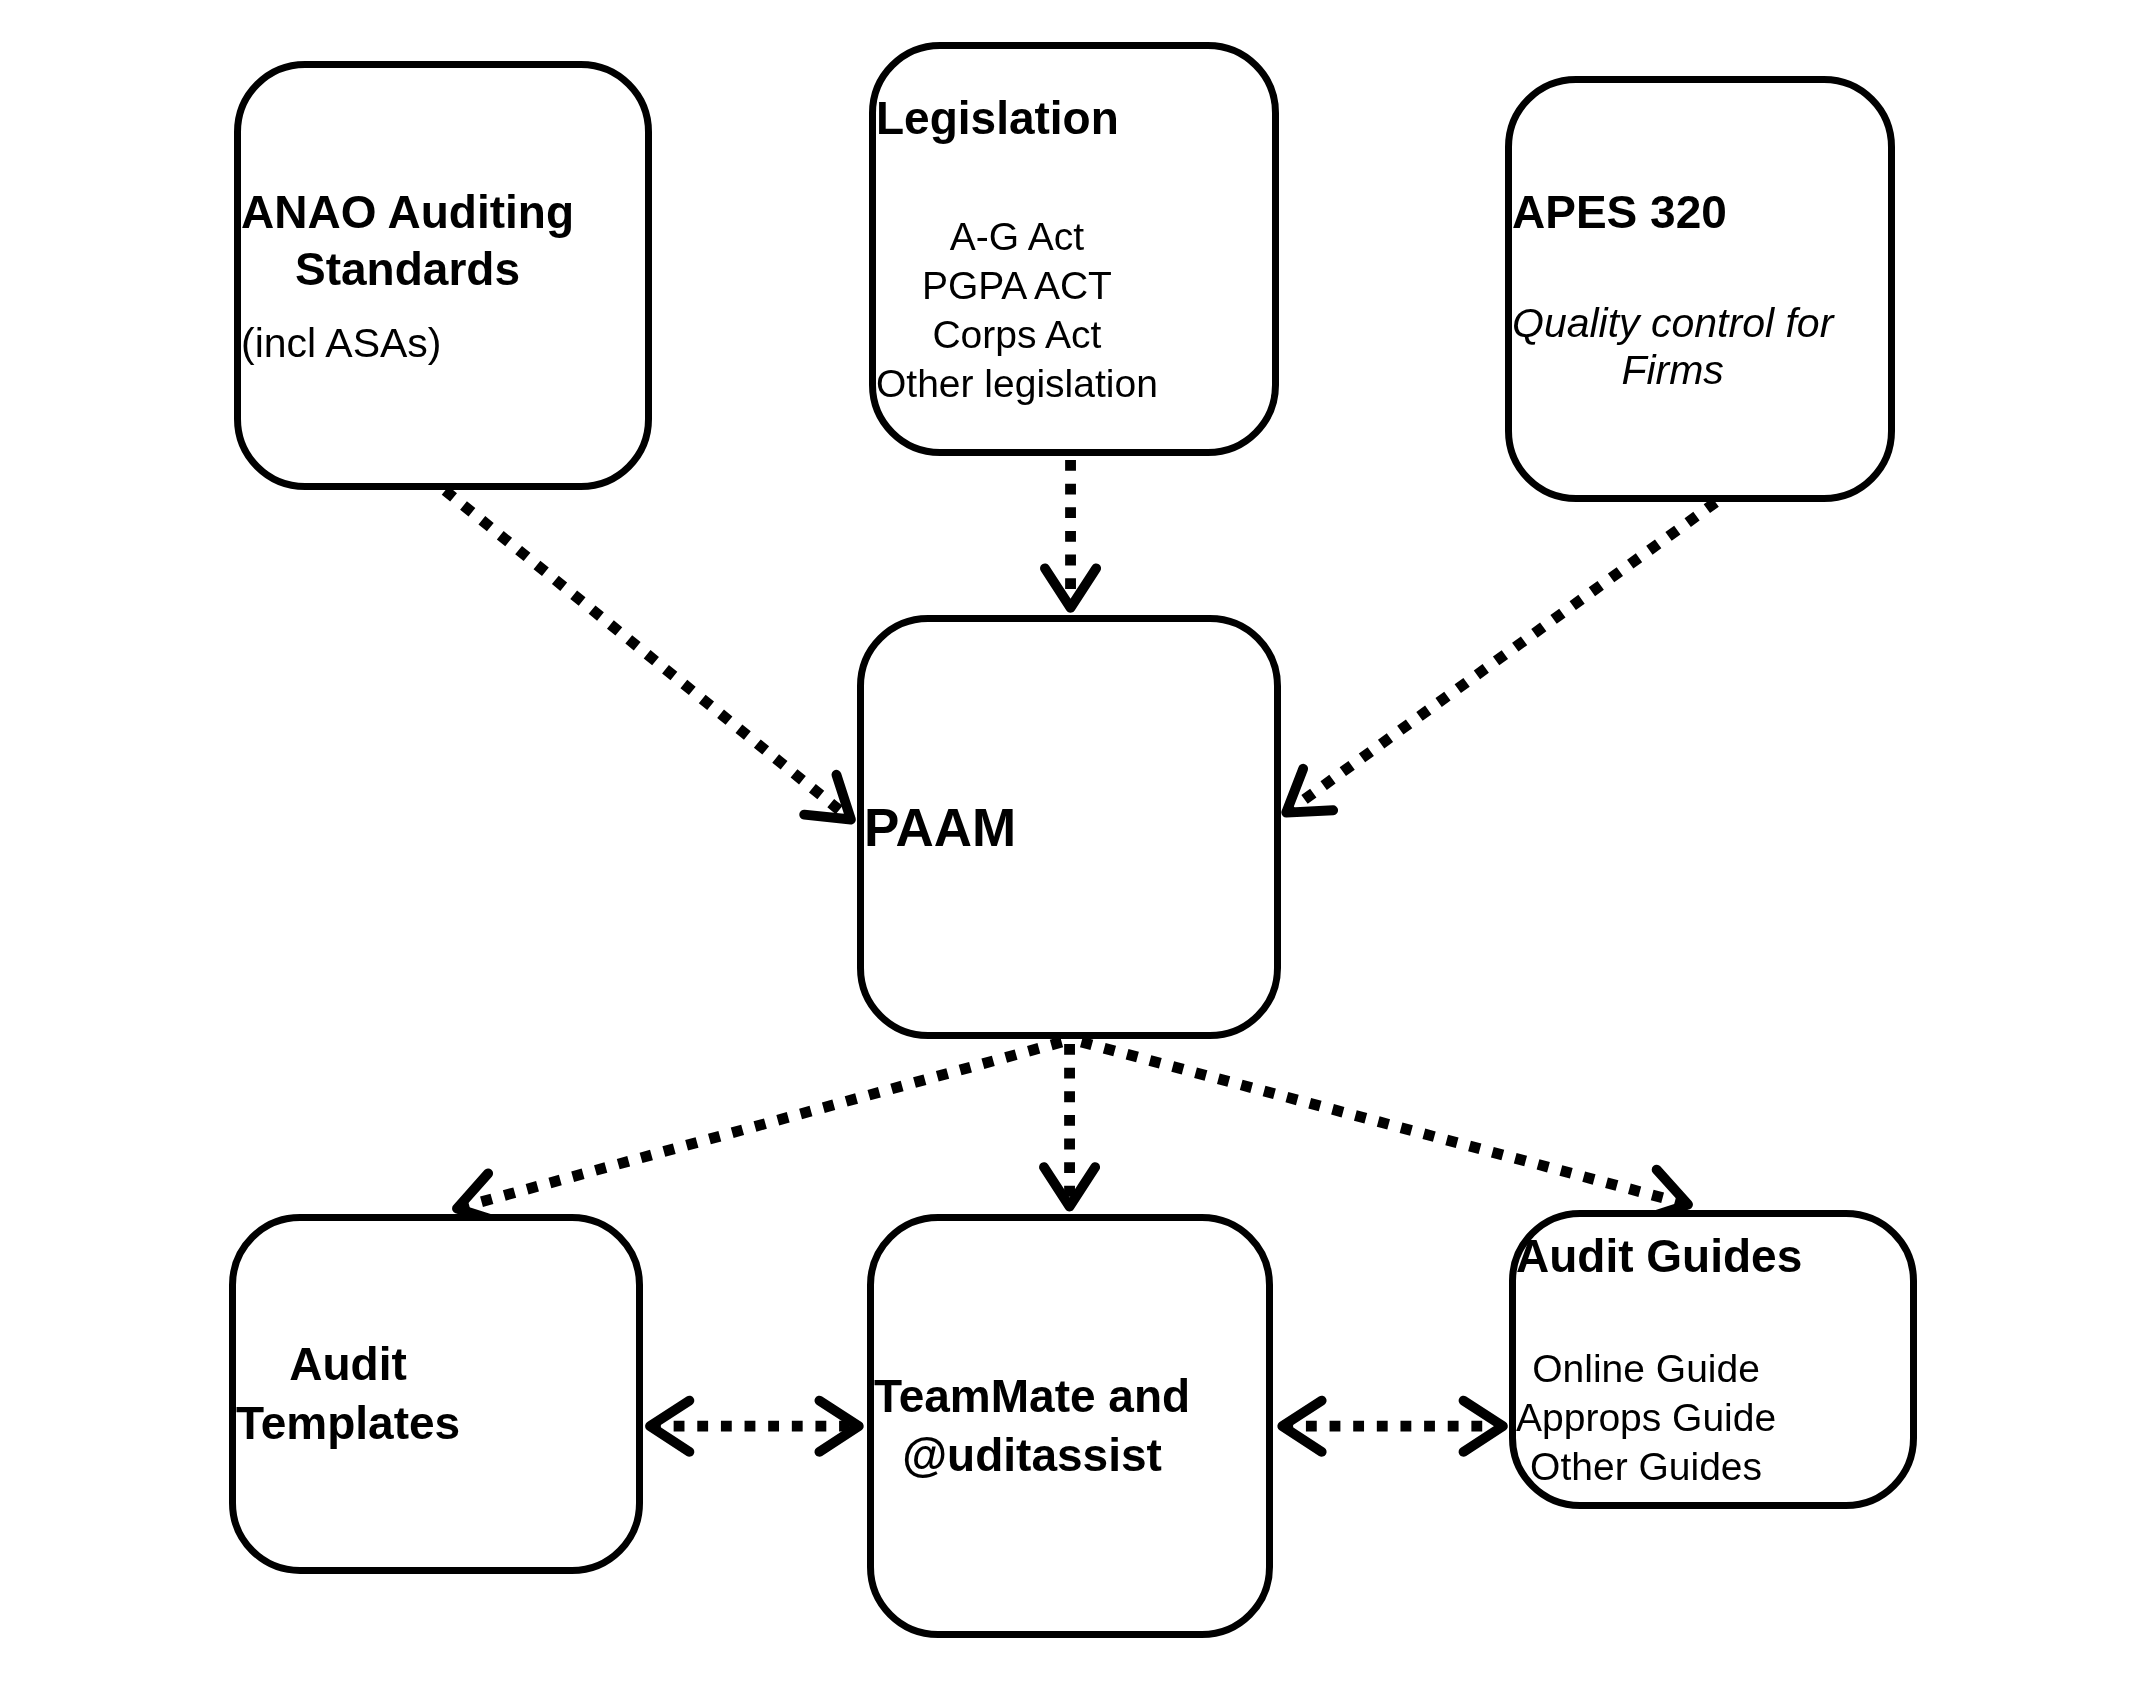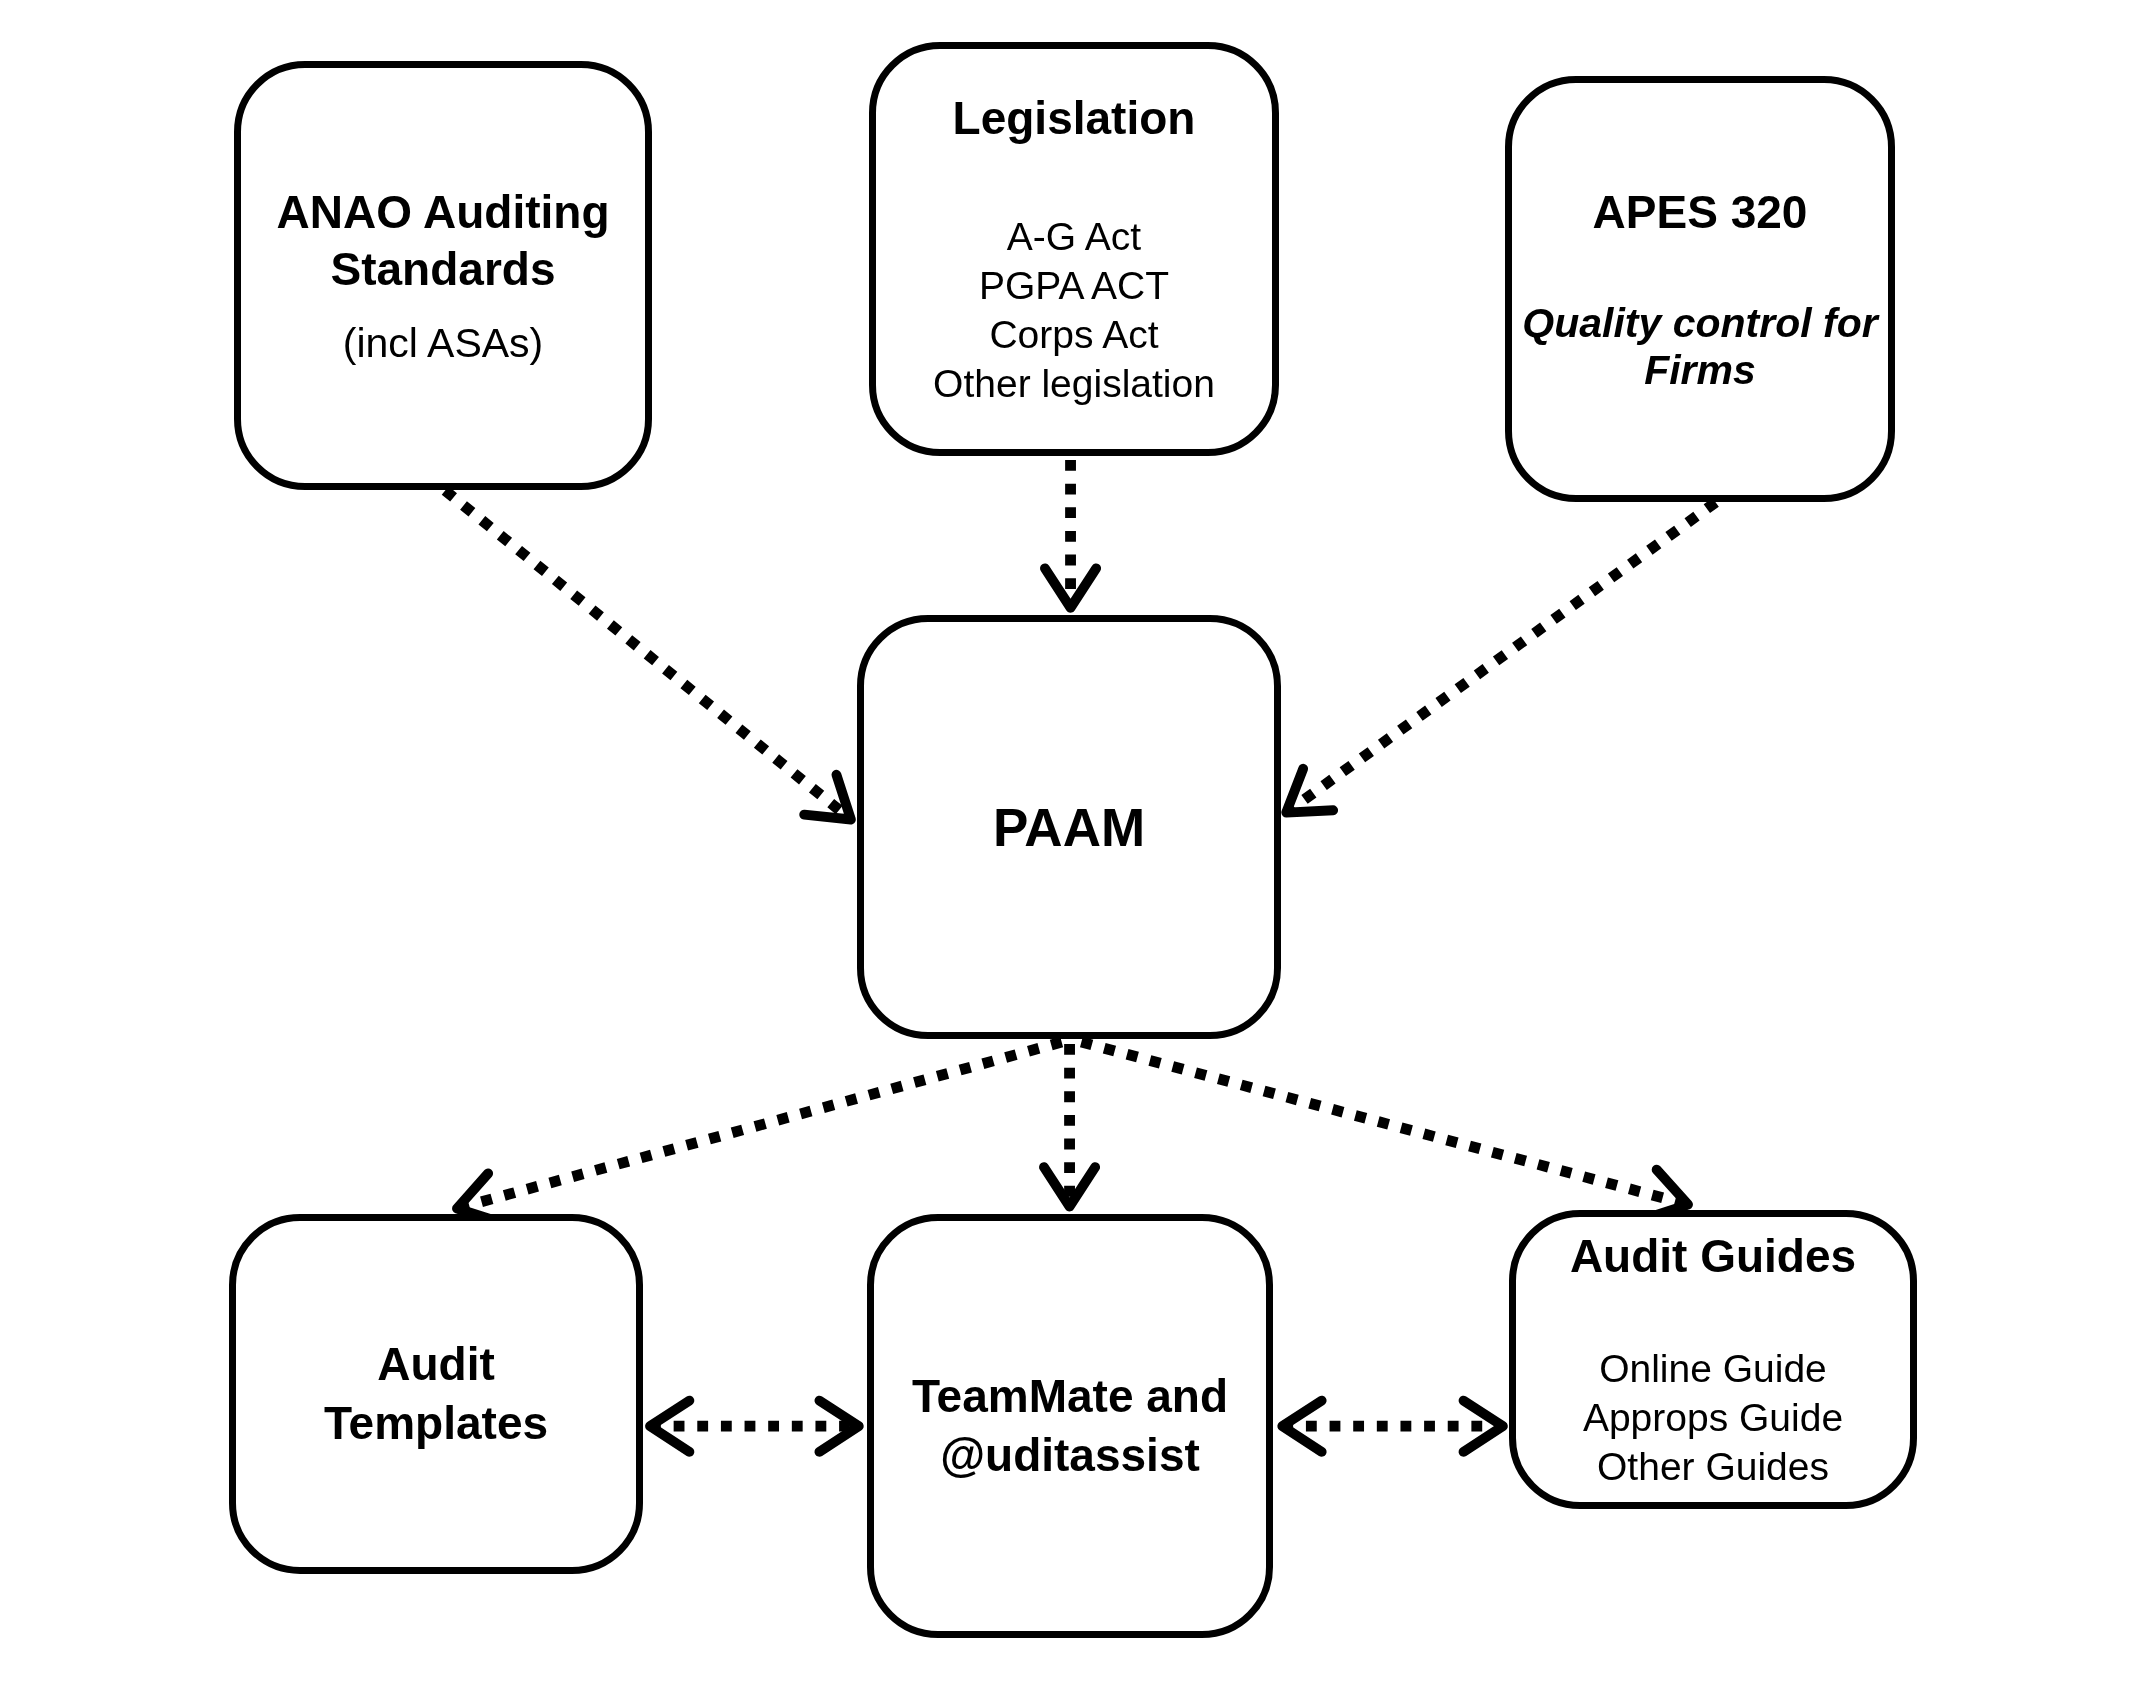--- a/index.html
+++ b/index.html
@@ -24,41 +24,41 @@
     fill: none;
   }
   .node {
     position: absolute;
     box-sizing: border-box;
     border: 7.9px solid #000000;
     border-radius: 71px;
     background: #ffffff;
     display: flex;
     flex-direction: column;
-    align-items: center;
+    align-items: flex-start;
     justify-content: center;
     text-align: center;
   }
   .title {
     font-weight: 700;
     font-size: 46px;
     line-height: 57px;
     white-space: pre-line;
   }
   .body-text {
     font-size: 39px;
     line-height: 49px;
     white-space: pre-line;
   }
   .sub {
     font-size: 41px;
     line-height: 47px;
     white-space: pre-line;
   }
-  .italic { font-style: italic; font-weight: bold; }
+  .italic { font-style: italic; }
 
   #node-anao        { left: 234px;  top: 61px;   width: 418px; height: 429px; row-gap: 21.7px; }
   #node-legislation { left: 869px;  top: 42px;   width: 410px; height: 414px; row-gap: 65px; }
   #node-apes        { left: 1505px; top: 76px;   width: 390px; height: 426px; row-gap: 59px; }
   #node-paam        { left: 857px;  top: 615px;  width: 424px; height: 424px; }
   #node-paam .title { font-size: 53px; }
   #node-templates   { left: 229px;  top: 1214px; width: 414px; height: 360px; }
   #node-teammate    { left: 867px;  top: 1214px; width: 406px; height: 424px; }
   #node-templates .title, #node-teammate .title { line-height: 59px; }
   #node-guides      { left: 1509px; top: 1210px; width: 408px; height: 299px; row-gap: 59px; }

